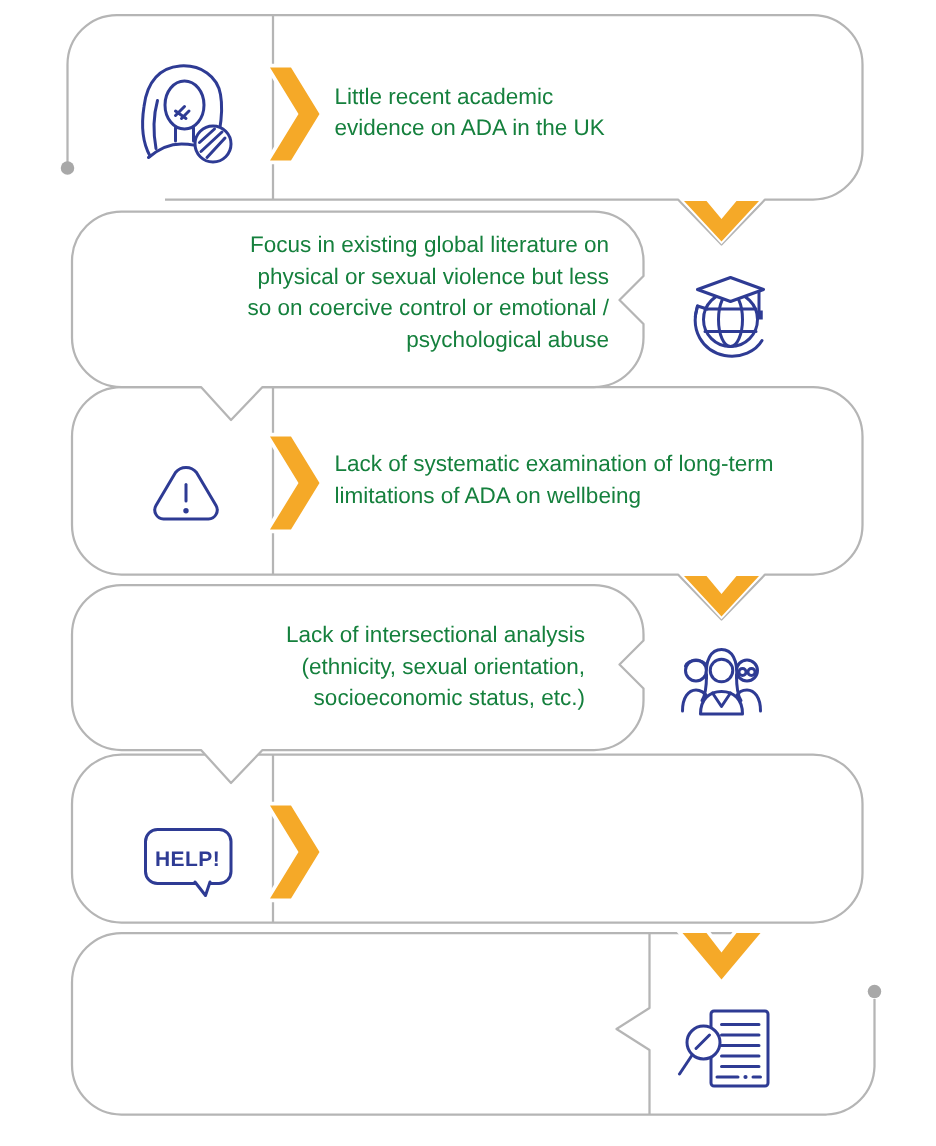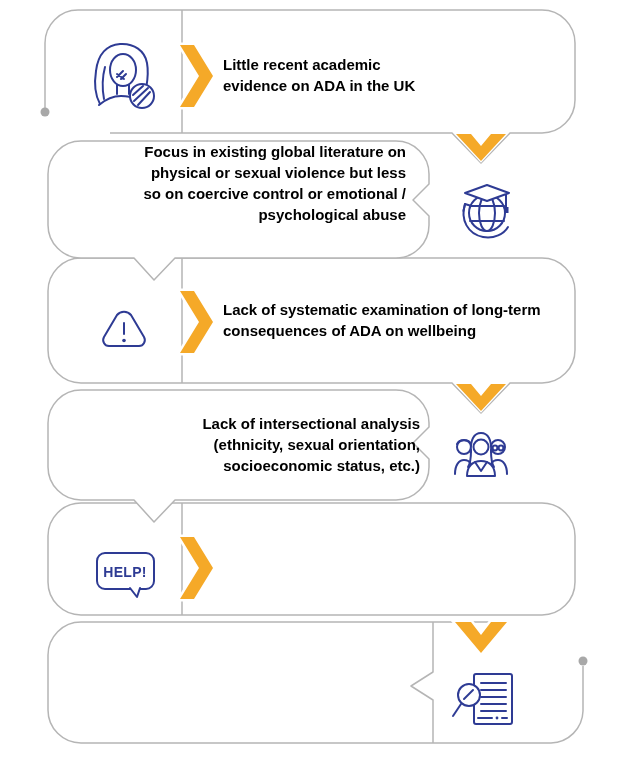--- a/index.html
+++ b/index.html
@@ -1,25 +1,25 @@
 <!DOCTYPE html>
 <html><head>
 <meta charset="utf-8">
 <style>
   html,body{margin:0;padding:0;background:#ffffff;}
   #stage{position:relative;width:624px;height:764px;background:#ffffff;overflow:hidden;
          font-family:"Liberation Sans",sans-serif;}
   #shapes{position:absolute;left:0;top:0;}
-  .t{position:absolute;font-weight:700;font-size:15px;line-height:21px;color:#000000;
+  .t{position:absolute;font-weight:400;font-size:15px;line-height:21px;color:#15803d;
      white-space:pre-line;}
   .tr{text-align:right;}
   #t1{left:223px;top:54px;}
-  #t2{right:218px;top:141px;}
+  #t2{right:218px;top:153px;}
   #t3{left:223px;top:299px;}
-  #t4{right:204px;top:413px;}
+  #t4{right:234px;top:413px;}
   #t5{left:226px;top:540px;}
   #t6{right:218px;top:672px;}
   .box{fill:#ffffff;stroke:#b5b5b5;stroke-width:1.5;stroke-linejoin:round;}
   .seam{fill:none;stroke:#b5b5b5;stroke-width:1.5;stroke-linejoin:round;}
   .chev{fill:#F5A928;stroke:#ffffff;stroke-width:5;paint-order:stroke;}
   .chevSmall{fill:#F5A928;stroke:#ffffff;stroke-width:2.5;paint-order:stroke;}
   .ic{fill:none;stroke:#2E3B94;stroke-width:2;stroke-linecap:round;stroke-linejoin:round;}
   .icf{fill:#ffffff;stroke:#2E3B94;stroke-width:2;stroke-linecap:round;stroke-linejoin:round;}
   .dot{fill:#a8a8a8;stroke:none;}
   .helptxt{font-family:"Liberation Sans",sans-serif;font-weight:700;font-size:14px;
@@ -142,18 +142,18 @@
   <circle class="dot" cx="583" cy="661" r="4.5"></circle>
 </svg>
 
 <div id="t1" class="t">Little recent academic
 evidence on ADA in the UK</div>
 <div id="t2" class="t tr">Focus in existing global literature on
 physical or sexual violence but less
 so on coercive control or emotional /
 psychological abuse</div>
 <div id="t3" class="t">Lack of systematic examination of long-term
-consequences of ADA on wellbeing</div>
+limitations of ADA on wellbeing</div>
 <div id="t4" class="t tr">Lack of intersectional analysis
 (ethnicity, sexual orientation,
 socioeconomic status, etc.)</div>
 
 </div>
 
 </body></html>

